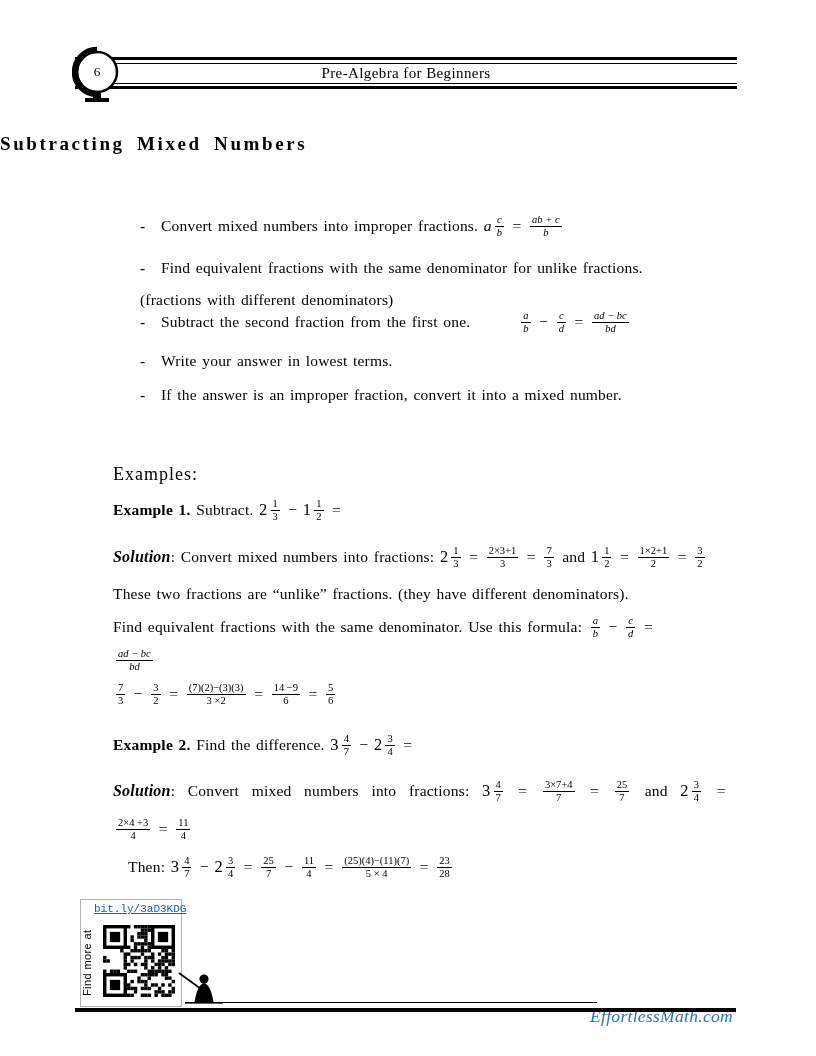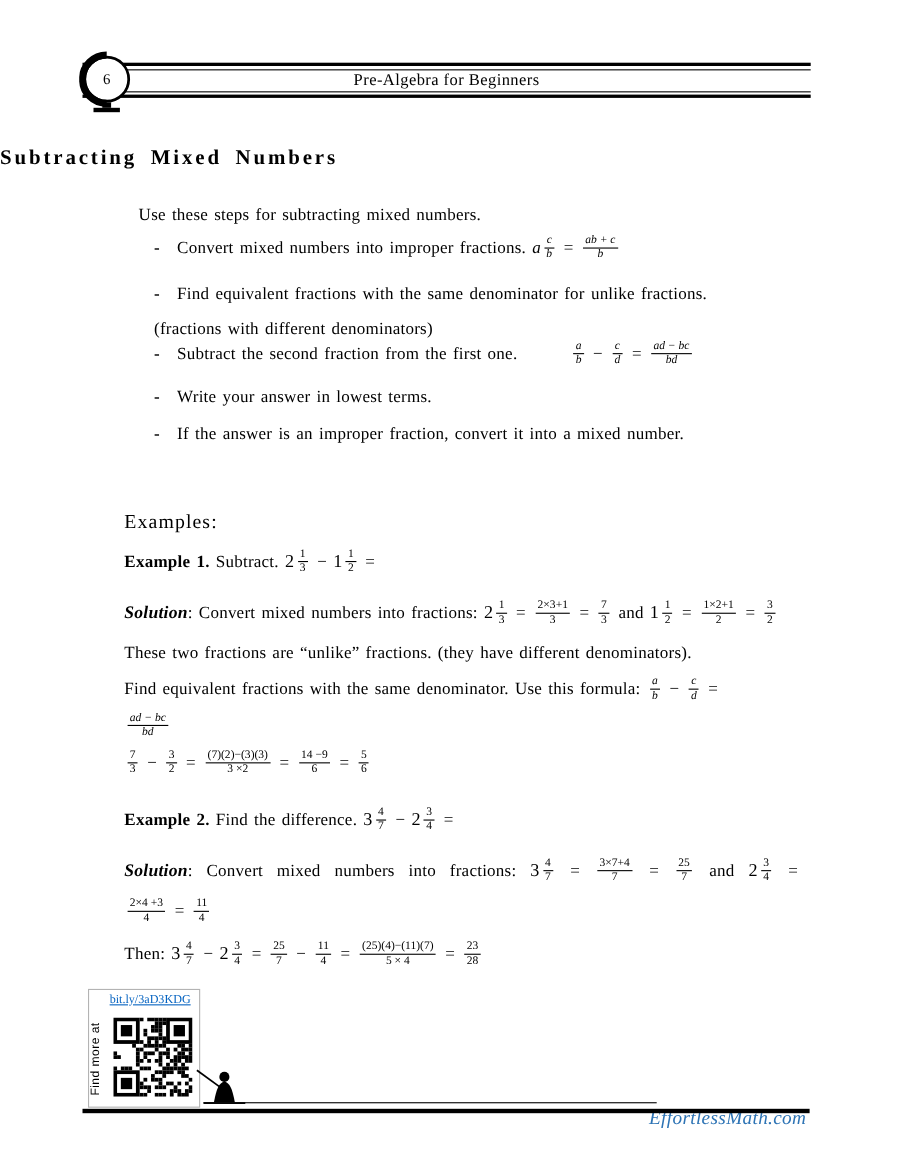--- a/index.html
+++ b/index.html
@@ -35,37 +35,37 @@
   .b5{top:382px;}
   .examples-heading{left:113px;top:459px;font-size:18px;font-weight:normal;
     letter-spacing:1px;}
   .ex1-title{left:113px;top:495px;}
   .ex1-solution{left:113px;top:542px;}
   .ex1-explain{left:113px;top:577px;line-height:33px;}
   .ex1-work{left:113px;top:679px;}
   .ex2-title{left:113px;top:730px;}
   .ex2-sol1{left:113px;top:776px;word-spacing:0.55em;}
   .ex2-sol2{left:113px;top:814px;}
-  .ex2-then{left:113px;top:852px;}
+  .ex2-then{left:128px;top:852px;}
   
   .bold{font-weight:bold;}
   .boldital{font-weight:bold;font-style:italic;font-size:16px;}
   .ital{font-style:italic;}
   .mnum{font-size:16.5px;}
   .frac{display:inline-flex;flex-direction:column;align-items:center;
     vertical-align:middle;font-size:10.5px;line-height:1.18;margin:0 3px;
     position:relative;top:-1px;letter-spacing:0;word-spacing:0;}
   .frac .fn{padding:0 2px;border-bottom:1px solid #000;}
   .frac .fd{padding:0 2px;}
   .frac.it{font-style:italic;}
   
   .qr-box{position:absolute;left:80px;top:899px;width:100px;height:106px;
     border:1px solid #b3b3b3;background:#fff;}
   .qr-link{position:absolute;left:13px;top:3px;right:2px;text-align:center;
-    font-family:Liberation Serif, serif;font-size:11px;
+    font-family:Liberation Mono, monospace;font-size:11px;
     text-decoration:underline;cursor:pointer;}
   .find-more{position:absolute;left:0px;top:24px;width:14px;height:78px;
     writing-mode:vertical-rl;transform:rotate(180deg);text-align:center;
     font-family:"Liberation Sans",sans-serif;font-size:11px;letter-spacing:0.4px;}
   .qr-code{position:absolute;left:22px;top:25px;width:72px;height:72px;}
   .person{position:absolute;left:176px;top:970px;width:48px;height:36px;}
   .footer-thin-line{position:absolute;left:185px;top:1002px;width:412px;
     height:1px;background:#000;}
   .site-name{position:absolute;right:83px;top:985px;font-style:italic;
     font-size:17.5px;letter-spacing:0.3px;cursor:pointer;margin-top:21px;}
@@ -89,21 +89,20 @@
         <path d="M25,5 A22,22 0 0 0 25,49" stroke="#000" stroke-width="6.5" fill="none"></path>
         <rect x="21" y="48" width="8" height="5" fill="#000"></rect>
         <rect x="13" y="53" width="24" height="4" fill="#000"></rect>
       </svg>
       <span class="globe-num">6</span>
     </div>
   </div>
 
   <div class="para doc-title">Subtracting Mixed Numbers</div>
 
-  <div class="para intro">Use these steps for subtracting mixed numbers.</div>
 
   <div class="para bullet b1 wrapok">
     <span class="dash">-</span><span><span>Convert mixed numbers into improper fractions. </span><span class="ital">a</span><span class="frac it">
           <span class="fn">c</span>
           <span class="fd">b</span>
         </span><span> = </span><span class="frac it">
           <span class="fn">ab + c</span>
           <span class="fd">b</span>
         </span></span>
   </div>

